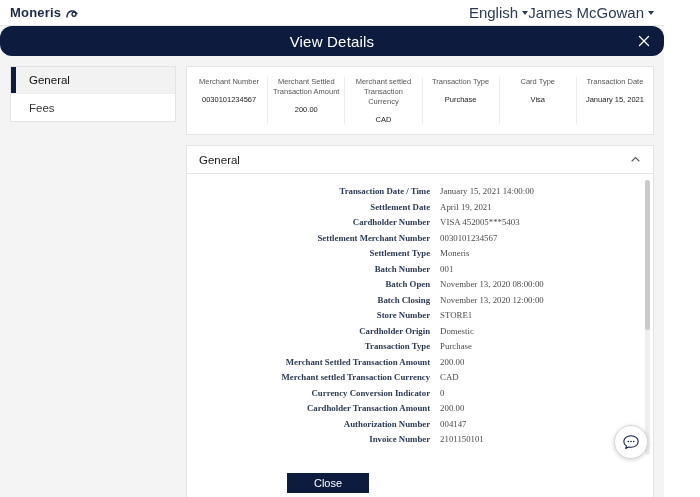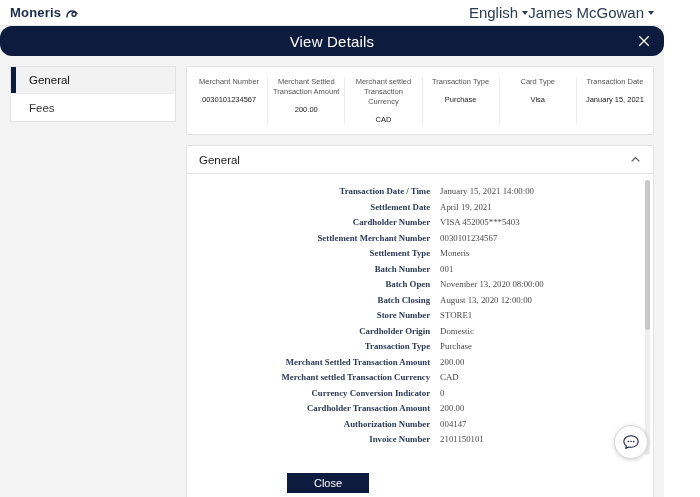--- a/index.html
+++ b/index.html
@@ -382,21 +382,21 @@
             <div class="row">
               <div class="row-label">Batch Number</div>
               <div class="row-value">001</div>
             </div>
             <div class="row">
               <div class="row-label">Batch Open</div>
               <div class="row-value">November 13, 2020 08:00:00</div>
             </div>
             <div class="row">
               <div class="row-label">Batch Closing</div>
-              <div class="row-value">August 13, 2020 12:00:00</div>
+              <div class="row-value">November 13, 2020 12:00:00</div>
             </div>
             <div class="row">
               <div class="row-label">Store Number</div>
               <div class="row-value">STORE1</div>
             </div>
             <div class="row">
               <div class="row-label">Cardholder Origin</div>
               <div class="row-value">Domestic</div>
             </div>
             <div class="row">

